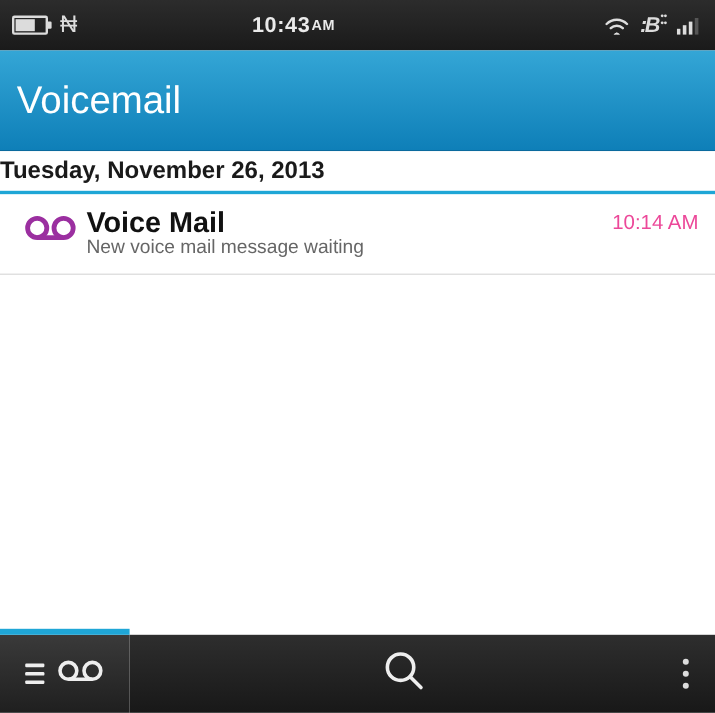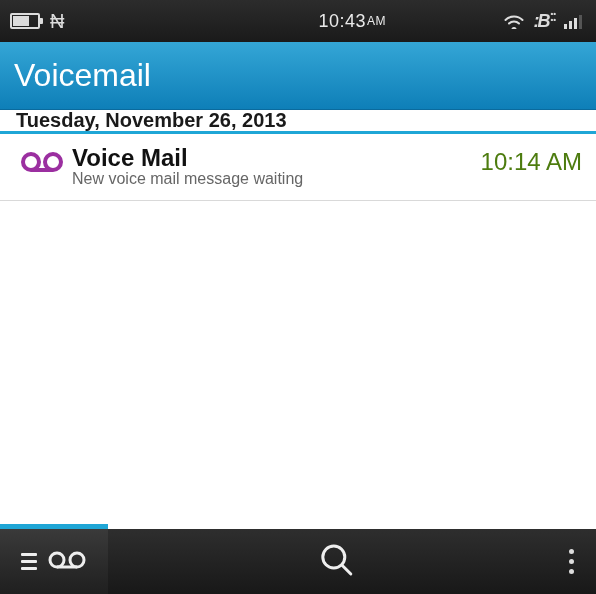--- a/index.html
+++ b/index.html
@@ -1,47 +1,47 @@
 <!DOCTYPE html>
 <html><head>
   <meta charset="utf-8">
   <style>
     * { margin: 0; padding: 0; box-sizing: border-box; font-family: "Slate Pro", "Helvetica Neue", Arial, sans-serif; }
     html, body { width: 596px; height: 594px; overflow: hidden; background: #fff; }
 
     
     .status-bar { height: 42px; background: linear-gradient(#2c2c2c, #1a1a1a); display: flex; align-items: center; color: #eaeaea; padding: 0 10px; font-size: 18px; }
     .status-left { display: flex; align-items: center; gap: 10px; width: 200px; }
-    .status-center { flex: 1; text-align: right; font-weight: 400; letter-spacing: .5px; }
+    .status-center { flex: 1; text-align: left; font-weight: 700; letter-spacing: .5px; }
     .status-center .ampm { font-size: 12px; vertical-align: 2px; margin-left: 1px; }
     .status-right { display: flex; align-items: center; gap: 8px; width: 200px; justify-content: flex-end; }
 
     .battery-icon { width: 30px; height: 16px; border: 2px solid #dcdcdc; border-radius: 2px; position: relative; }
     .battery-icon::after { content: ""; position: absolute; right: -5px; top: 3px; width: 3px; height: 6px; background: #dcdcdc; border-radius: 0 1px 1px 0; }
     .battery-fill { position: absolute; left: 1px; top: 1px; bottom: 1px; width: 60%; background: #dcdcdc; }
     .nfc-icon { font-size: 20px; font-weight: 300; color: #dcdcdc; line-height: 1; }
 
     .wifi-icon svg, .bars-icon svg { display: block; }
     .bb-icon { font-weight: 800; font-style: italic; font-size: 18px; color: #dcdcdc; letter-spacing: -2px; display: flex; align-items: flex-start; }
     .bb-icon .dots { display: inline-block; font-style: normal; font-size: 8px; line-height: 6px; margin-left: 2px; letter-spacing: 0; }
 
     
-    .title-bar { height: 68px; background: linear-gradient(#34a6d6, #0e7fb8); color: #fff; display: flex; align-items: center; padding: 0 14px; font-size: 32px; font-weight: 300; border-bottom: 1px solid #0a6a9d; }
+    .title-bar { height: 84px; background: linear-gradient(#34a6d6, #0e7fb8); color: #fff; display: flex; align-items: center; padding: 0 14px; font-size: 32px; font-weight: 300; border-bottom: 1px solid #0a6a9d; }
 
     
-    .date-header { height: 24px; background: #fff; border-bottom: 3px solid #1fa6d6; display: flex; align-items: center; padding: 0 16px; font-size: 20px; font-weight: 700; color: #1a1a1a; }
+    .date-header { height: 36px; background: #fff; border-bottom: 3px solid #1fa6d6; display: flex; align-items: center; padding: 0 0; font-size: 20px; font-weight: 700; color: #1a1a1a; }
 
     
     .list { background: #fafafa; }
     .row { display: flex; align-items: flex-start; padding: 10px 14px 12px 12px; border-bottom: 1px solid #d9d9d9; background: #fff; }
     .row-icon { width: 60px; display: flex; justify-content: center; padding-top: 6px; }
     .row-body { flex: 1; min-width: 0; }
     .row-title { font-size: 24px; font-weight: 800; color: #111; }
     .row-sub { font-size: 16px; color: #666; font-weight: 400; margin-top: -2px; }
-    .row-time { font-size: 24px; color: #4d7c0f; padding-top: 4px; padding-left: 8px; white-space: nowrap; }
+    .row-time { font-size: 17px; color: #ec4899; padding-top: 4px; padding-left: 8px; white-space: nowrap; }
 
     
     .bottom-wrap { position: absolute; left: 0; right: 0; bottom: 0; height: 65px; display: flex; }
     .bottom-tab { width: 108px; position: relative; }
     .bottom-tab::before { content: ""; position: absolute; top: -5px; left: 0; right: 0; height: 5px; background: #1fa6d6; }
     .bottom-tab-inner { height: 100%; background: linear-gradient(#3a3a3a, #1f1f1f); display: flex; align-items: center; justify-content: center; gap: 6px; color: #eee; }
     .tab-lines { display: flex; flex-direction: column; gap: 4px; margin-right: 4px; }
     .tab-lines span { width: 16px; height: 3px; background: #eee; border-radius: 1px; display: block; }
     .bottom-bar { flex: 1; background: linear-gradient(#2e2e2e, #181818); display: flex; align-items: center; position: relative; }
     .bottom-bar .search-btn { position: absolute; left: 50%; transform: translateX(-90%); color: #eee; }

